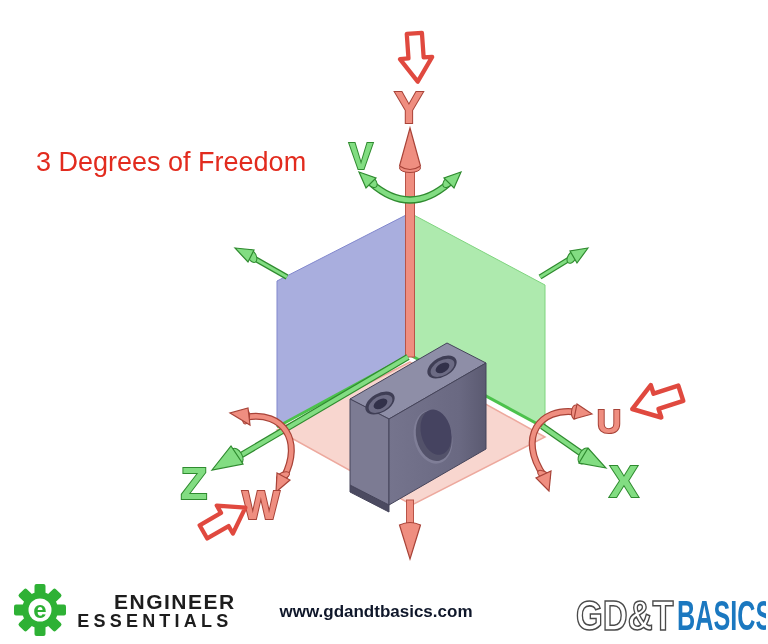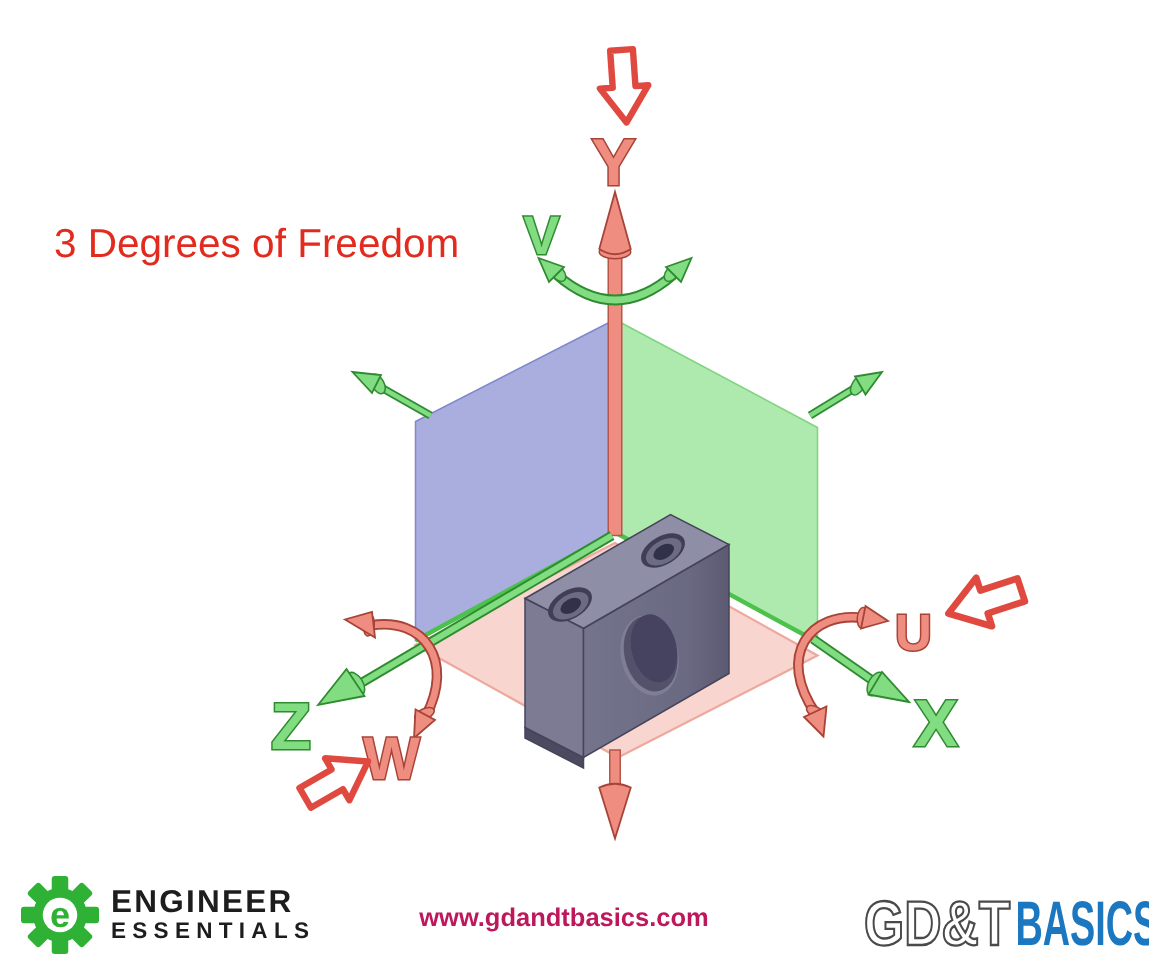--- a/index.html
+++ b/index.html
@@ -9,25 +9,25 @@
   }
   #scene{position:absolute;left:0;top:0;}
   .title{
     position:absolute;left:36px;top:148px;width:322px;
     text-align:left;color:var(--title-red);
     font-size:27px;line-height:29px;font-weight:400;
   }
   .footer{position:absolute;left:0;top:578px;width:768px;height:66px;}
   .ee-logo{position:absolute;left:13px;top:4px;display:flex;align-items:center;}
   .ee-text{margin-left:7px;color:#1d1d1d;}
-  .ee-line1{font-size:21px;font-weight:bold;letter-spacing:1.5px;line-height:22px;}
-  .ee-line2{font-size:15px;font-weight:bold;letter-spacing:4.2px;line-height:16px;}
+  .ee-line1{font-size:21px;font-weight:bold;letter-spacing:1.5px;line-height:22px;margin-left:40px;}
+  .ee-line2{font-size:18px;font-weight:bold;letter-spacing:4.2px;line-height:16px;text-align:center;}
   .site{
     position:absolute;left:0;right:16px;top:24px;text-align:center;
-    font-size:17px;font-weight:bold;color:#be185d;
+    font-size:17px;font-weight:bold;color:#0f172a;
   }
   .gdt-logo{position:absolute;left:574px;top:14px;}
   svg text.axis-label{font-family:"Liberation Sans",sans-serif;font-weight:bold;paint-order:stroke;}
 </style>
 </head>
 <body>
 
 <svg id="scene" width="768" height="644" viewBox="0 0 768 644">
 
   <g>

